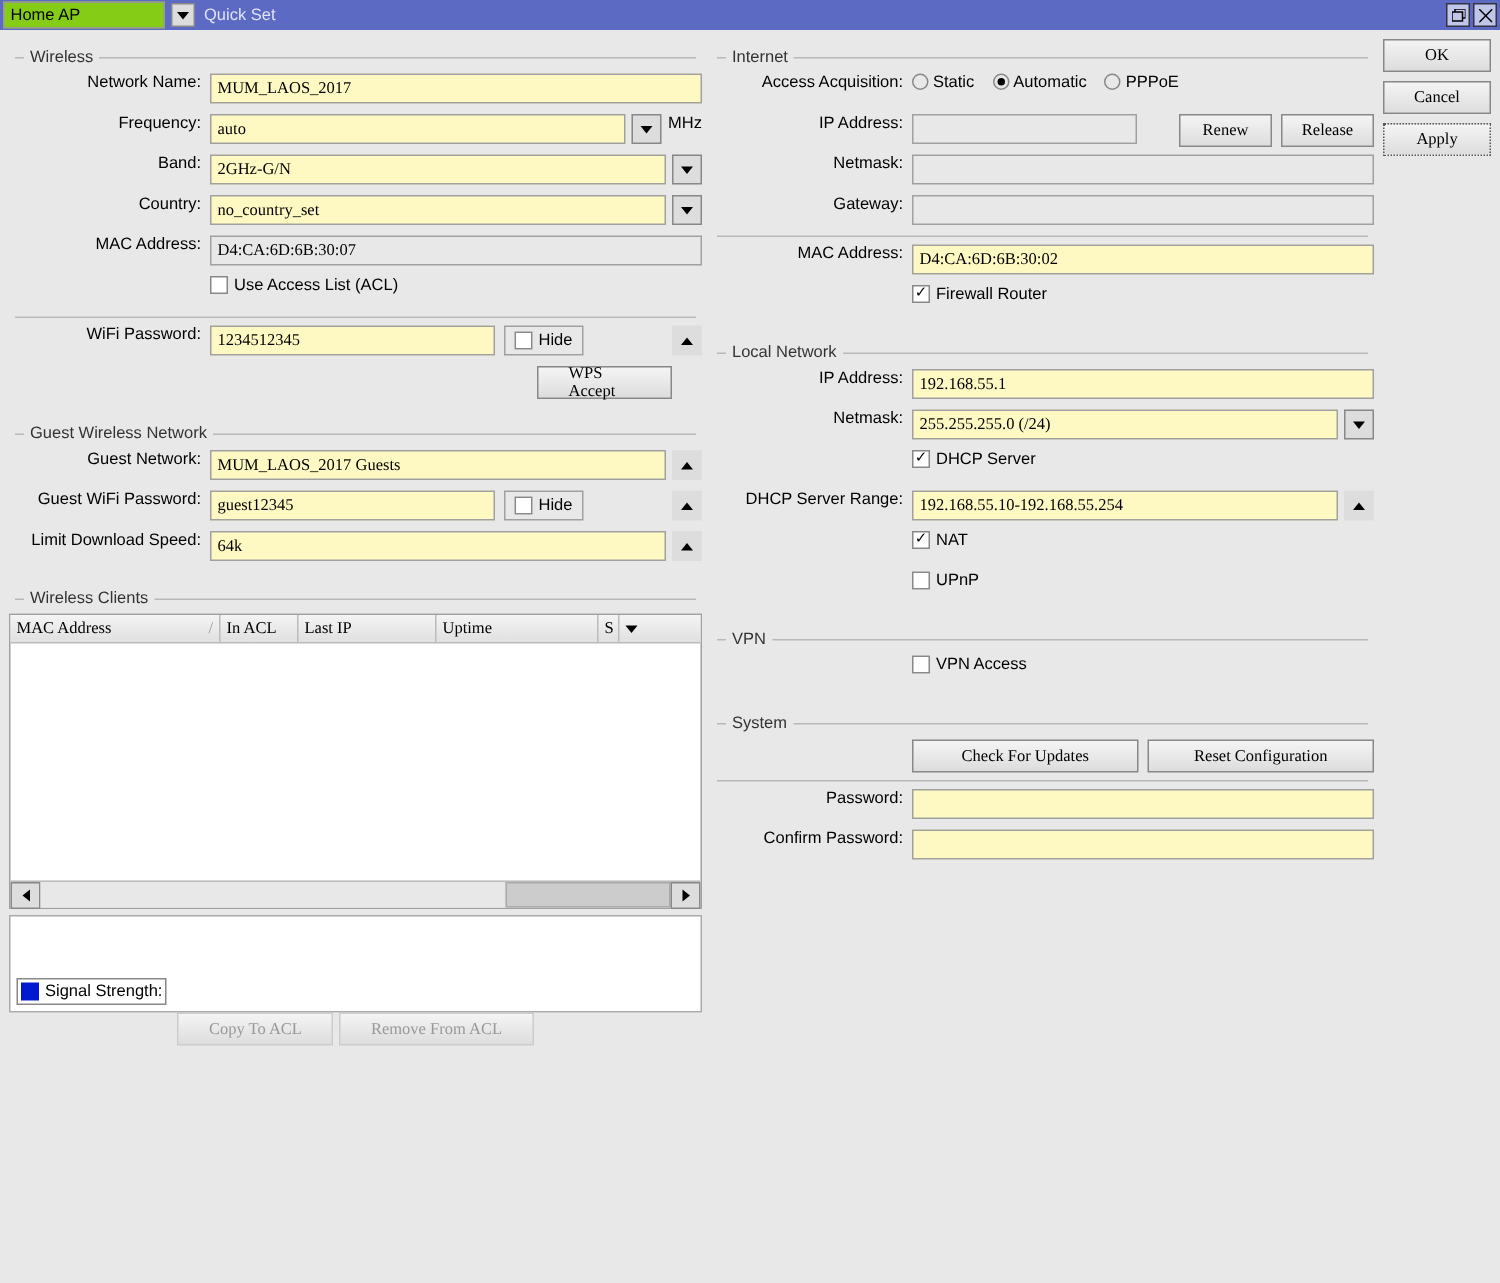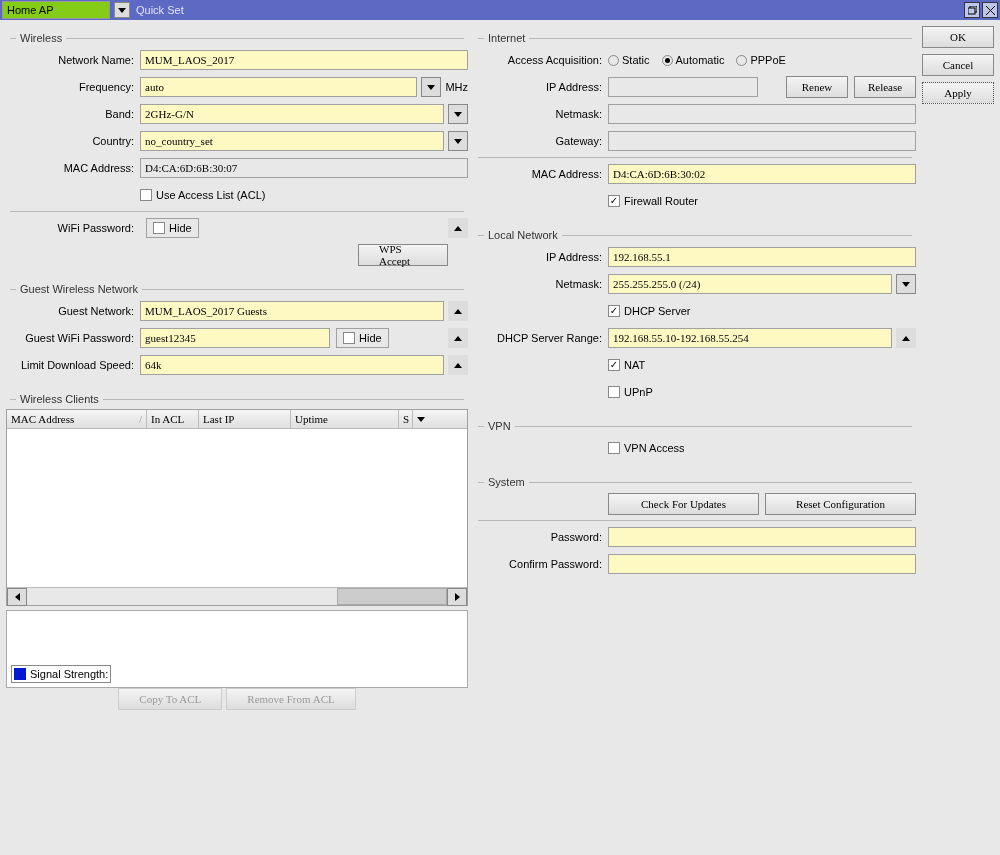--- a/index.html
+++ b/index.html
@@ -15,40 +15,40 @@
 .title-btn{width:16px;height:16px;border:1px solid #334;background:#c0c6e8;margin-right:2px;display:flex;align-items:center;justify-content:center}
 .workspace{display:flex;padding:6px;gap:6px}
 .col{flex:1;display:flex;flex-direction:column;gap:4px}
 .side{width:72px;display:flex;flex-direction:column;gap:6px}
 .btn{height:22px;border:1px solid #888;background:linear-gradient(#f4f4f4,#ddd);display:flex;align-items:center;justify-content:center;padding:0 20px;font:11px Verdana}
 .btn.apply{border:1px dotted #555}
 fieldset{border:none;margin:4px 0 2px 0;padding:0}
 .legend-row{display:flex;align-items:center;margin:2px 0 4px 0}
 .legend-row .dash{flex:1;border-top:1px solid #b8b8b8;margin:0 4px}
 .legend-row .lab{color:#333}
-.frow{display:flex;align-items:center;margin:5px 0;min-height:22px}
+.frow{display:flex;margin:5px 0;min-height:22px}
 .flab{width:134px;text-align:right;padding-right:6px}
 .fin{border:1px solid #a0a0a0;height:20px;background:#fef9c3;padding:0 4px;display:flex;align-items:center;flex:1;font:11px Verdana}
 .fin.ro{background:#e8e8e8}
 .mini{width:20px;height:20px;border:1px solid #888;background:#ddd;display:flex;align-items:center;justify-content:center;margin-left:4px}
 .unit{margin-left:4px}
 .chk{display:inline-block;width:12px;height:12px;border:1px solid #888;background:#fff;margin-right:4px;vertical-align:middle;text-align:center;line-height:10px;font-size:10px}
 .chk.on::after{content:"✓";font-size:10px}
 .rad{display:inline-block;width:11px;height:11px;border:1px solid #888;border-radius:50%;margin-right:3px;vertical-align:middle;position:relative}
 .rad.on::after{content:"";position:absolute;top:2px;left:2px;width:5px;height:5px;background:#000;border-radius:50%}
 .gap{width:6px}
 .table{border:1px solid #a0a0a0;background:#fff;margin:2px 0}
 .thead{display:flex;background:linear-gradient(#f4f4f4,#e0e0e0);border-bottom:1px solid #bbb}
 .th{border-right:1px solid #bbb;padding:2px 4px;font:11px Verdana;height:18px;display:flex;align-items:center}
 .tb{height:158px}
 .scr{display:flex;height:18px;background:#e8e8e8;border-top:1px solid #bbb}
 .scr .mini{margin:0;height:18px}
 .scr .track{flex:1;background:#e8e8e8}
 .scr .track .thumb{width:110px;height:100%;background:#ccc;border:1px solid #aaa;margin-left:310px}
-.sig{border:1px solid #aaa;background:#fff;height:78px;margin-top:4px;position:relative;padding:5px}
+.sig{border:1px solid #aaa;background:#fff;height:65px;margin-top:4px;position:relative;padding:5px}
 .sig .sw{position:absolute;left:4px;bottom:4px;border:1px solid #888;background:#fff;padding:2px;display:flex;align-items:center}
 .sig .swc{width:12px;height:12px;background:#0018d0;margin-right:4px}
 .btm{display:flex;gap:4px;justify-content:center;margin-top:0}
 .dis{color:#999;border-color:#ccc}
 </style>
 </head>
 <body>
 
 <div class="titlebar">
   <div class="mode-sel">
@@ -114,20 +114,21 @@
 <div class="frow">
           <div class="flab"></div>
           <span class="chk"></span>
           <span>Use Access List (ACL)</span>
         </div>
 <div class="legend-row">
           <span class="dash"></span>
         </div>
 <div class="frow">
           <div class="flab">WiFi Password:</div>
+          <div class="fin" style="flex:0 0 190px">1234512345</div>
           <div class="gap"></div>
           <div style="display:flex;align-items:center;border:1px solid #a0a0a0;height:20px;padding:0 6px;background:#e8e8e8">
             <span class="chk"></span>
             <span>Hide</span>
           </div>
           <div style="flex:1"></div>
           <div class="mini" style="border:none">
             <span class="tri-up"></span>
           </div>
         </div>

